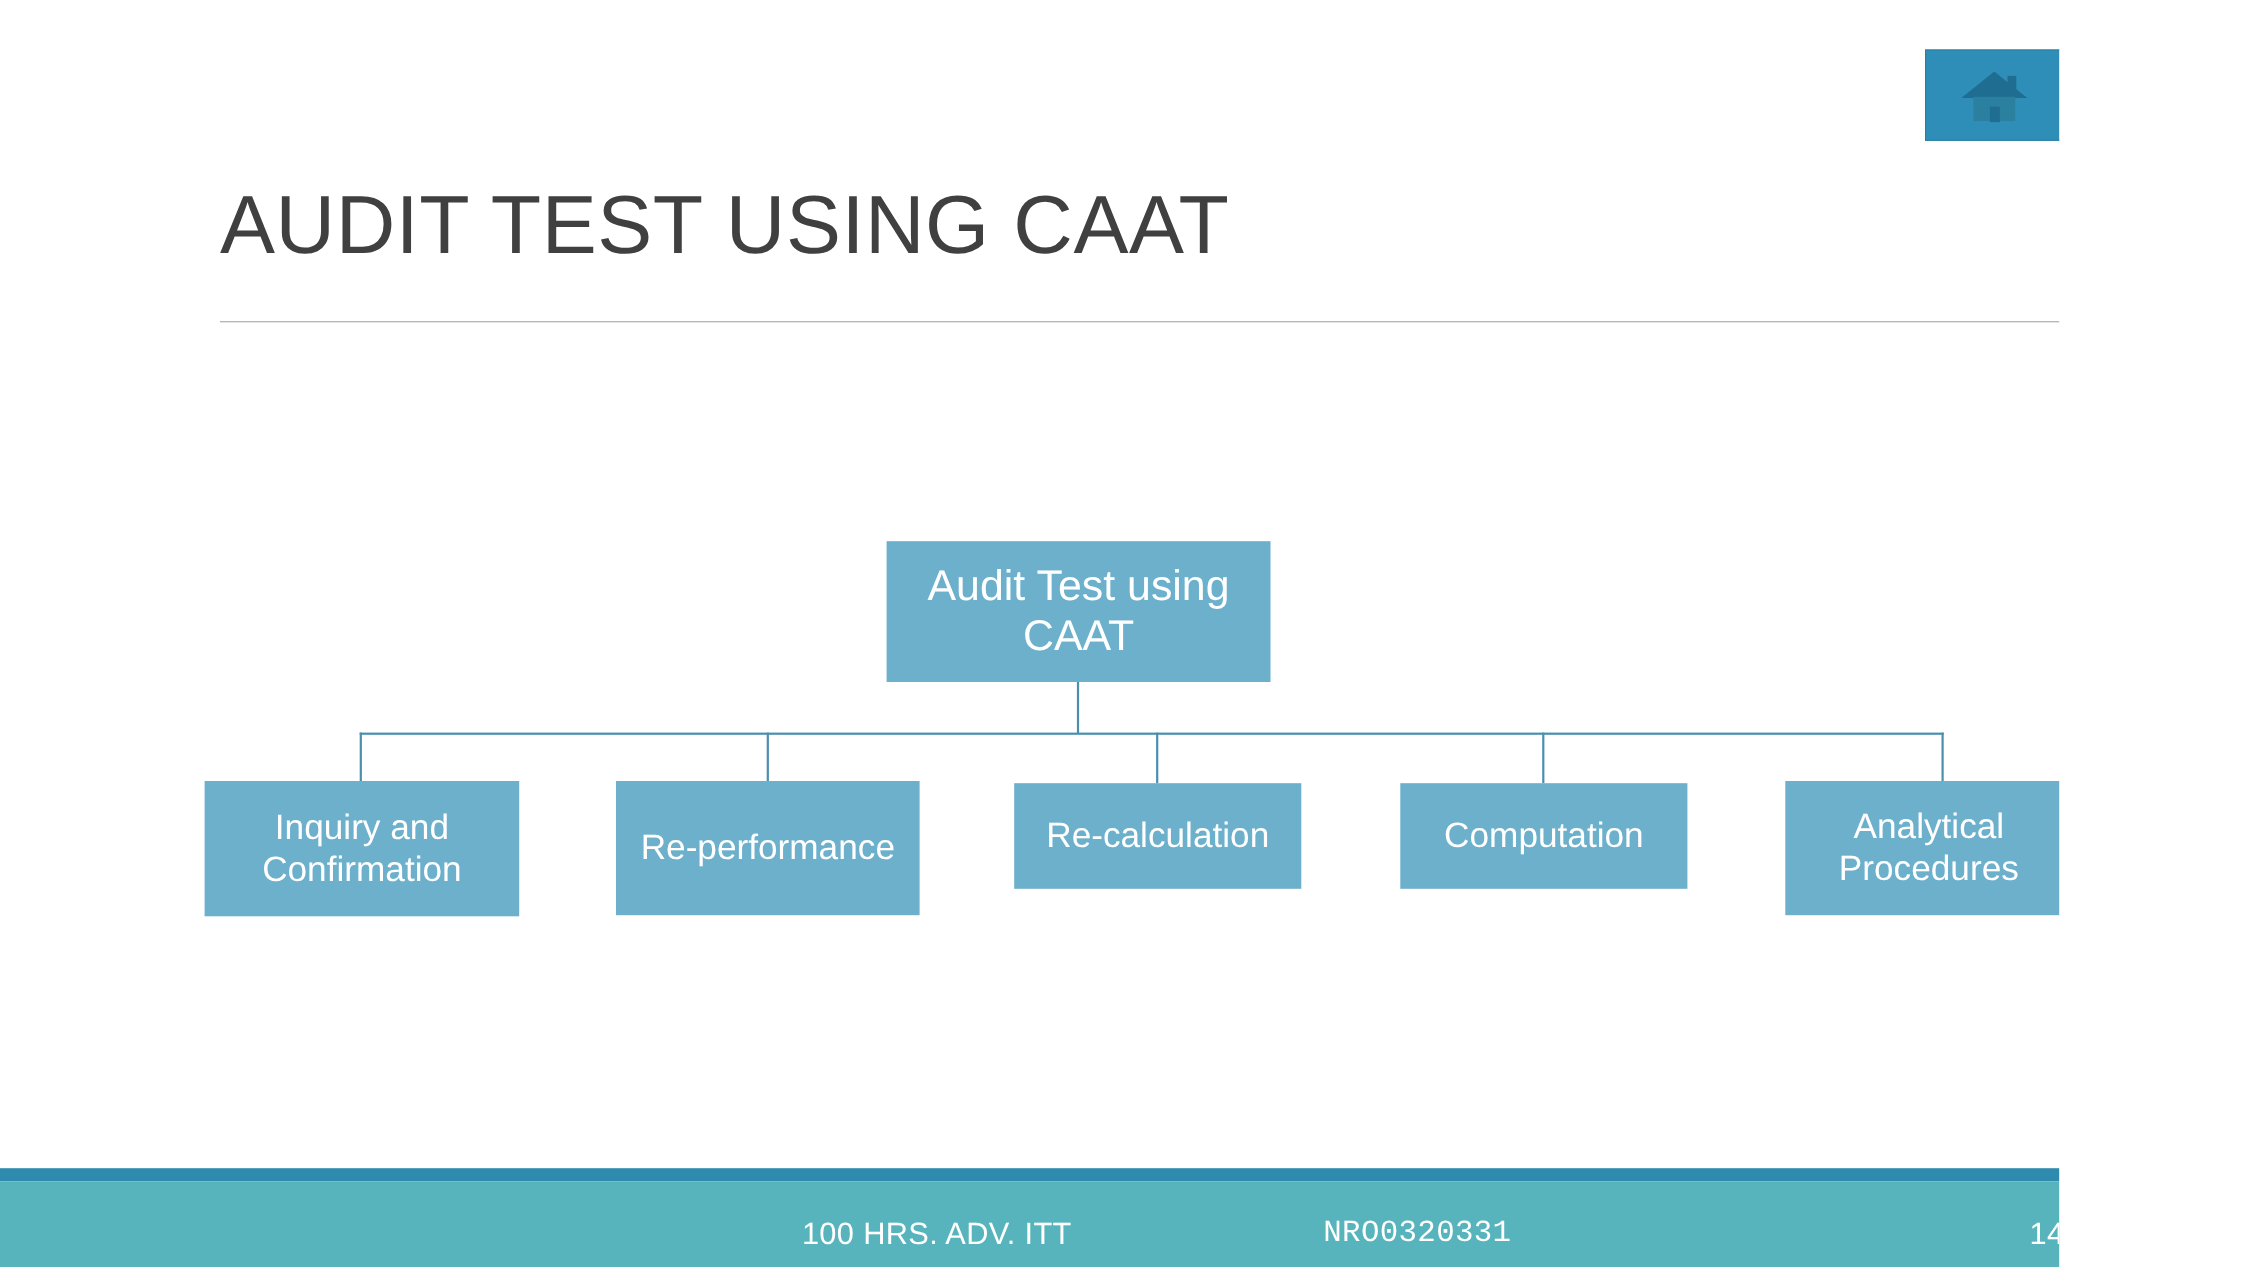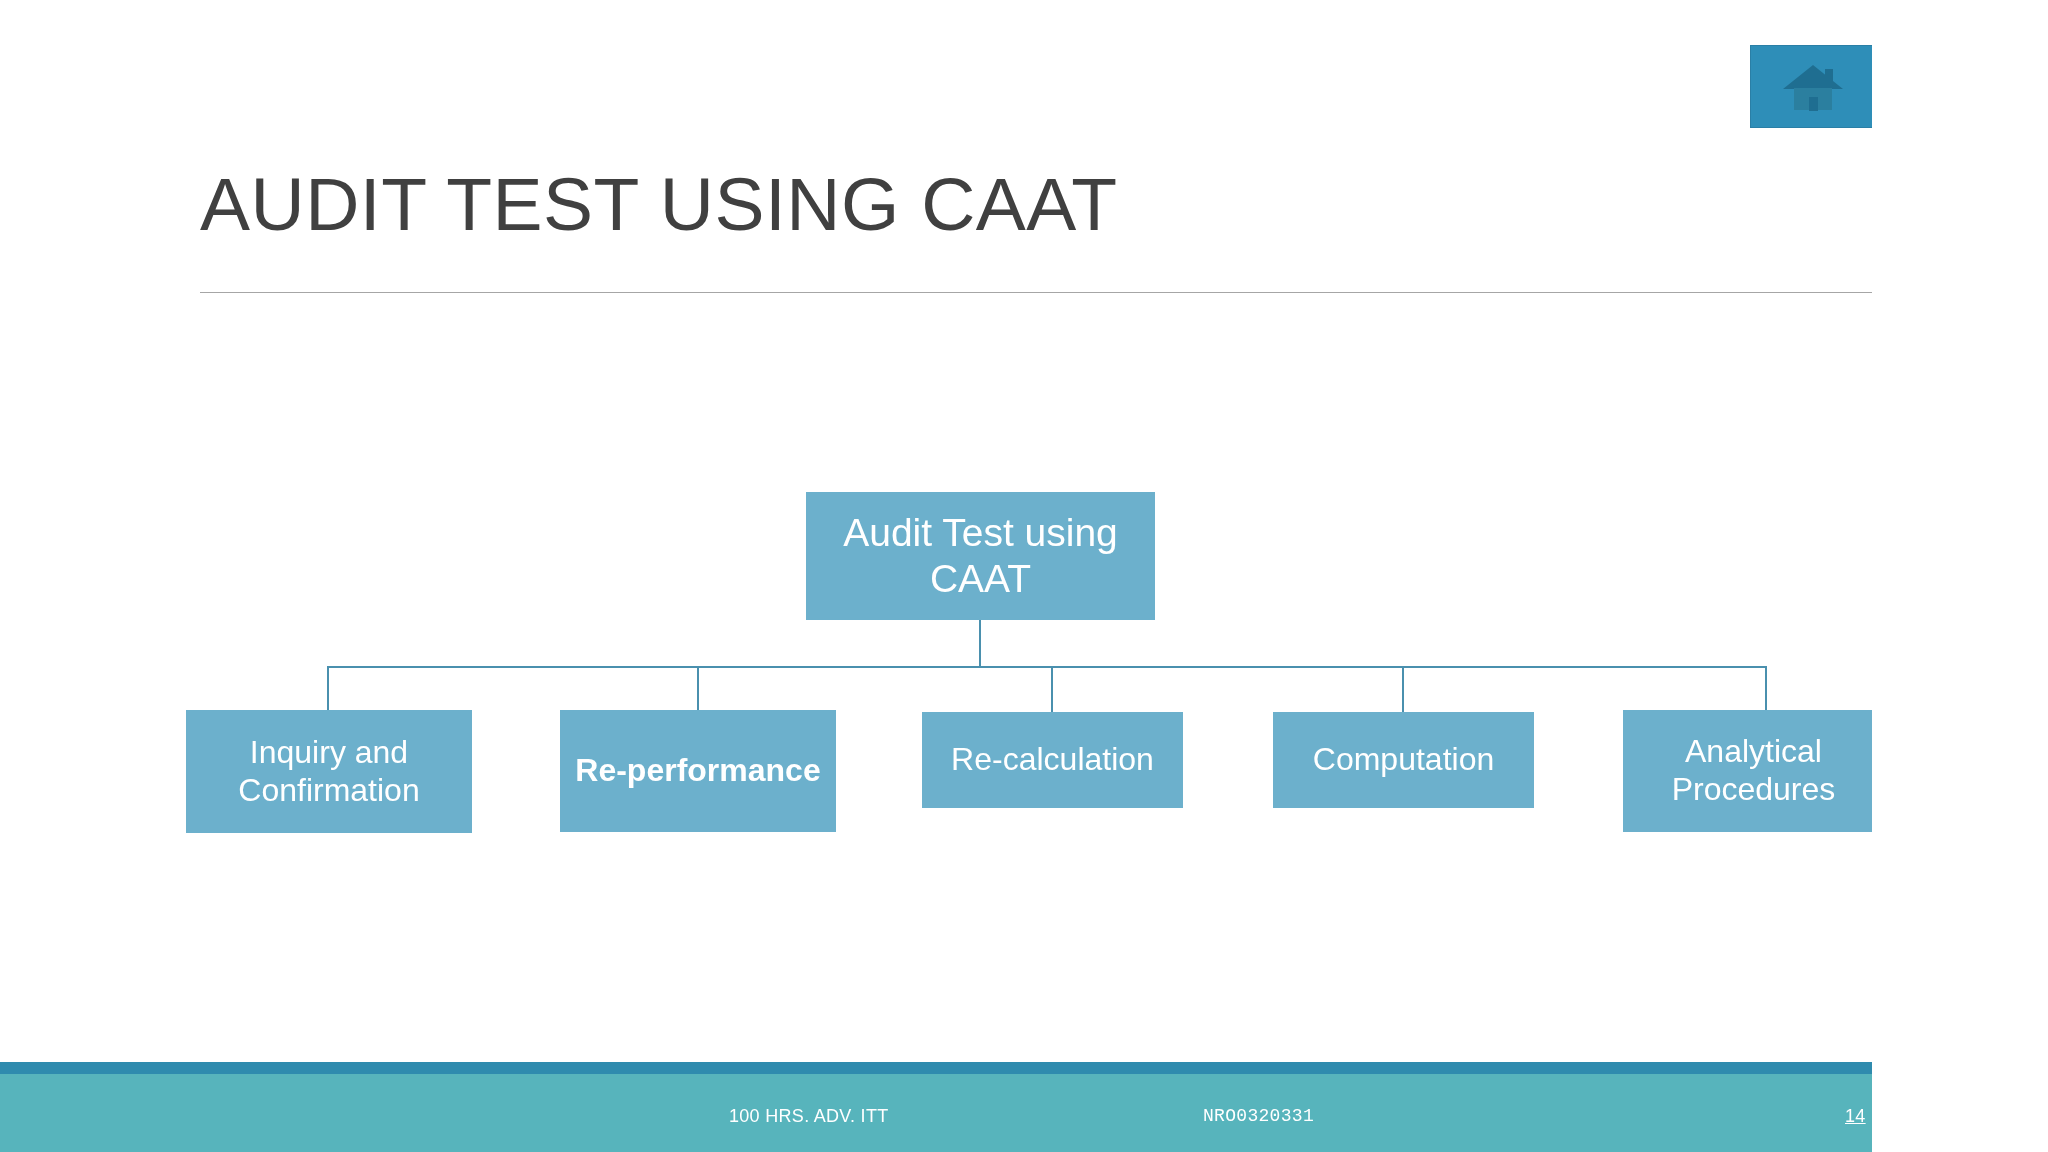--- a/index.html
+++ b/index.html
@@ -100,21 +100,20 @@
     left: 186px;
     top: 710px;
     width: 286px;
     height: 123px;
   }
   .node-c2 {
     left: 560px;
     top: 710px;
     width: 276px;
     height: 122px;
-    font-weight: bold;
   }
   .node-c3 {
     left: 922px;
     top: 712px;
     width: 261px;
     height: 96px;
   }
   .node-c4 {
     left: 1273px;
     top: 712px;
@@ -171,37 +170,36 @@
     position: absolute;
     left: 0;
     top: 1074px;
     width: 2048px;
     height: 78px;
     background: #57B4BC;
   }
   .footer-text {
     position: absolute;
     color: #ffffff;
-    font-size: 18px;
+    font-size: 28px;
     letter-spacing: 0.3px;
     white-space: nowrap;
   }
   .footer-course {
     left: 729px;
     top: 1106px;
   }
   .footer-code {
     left: 1203px;
     top: 1106px;
     font-family: Liberation Mono, monospace;
   }
   .footer-page {
     left: 1845px;
     top: 1106px;
-    text-decoration: underline;
   }
 </style>
 </head>
 <body>
 
 <div id="slide">
 
   <div class="home-button">
     <svg class="home-icon-svg" viewBox="0 0 64 56" aria-hidden="true">
       <rect x="44" y="10" width="8" height="16" fill="#1F6E91"></rect>

